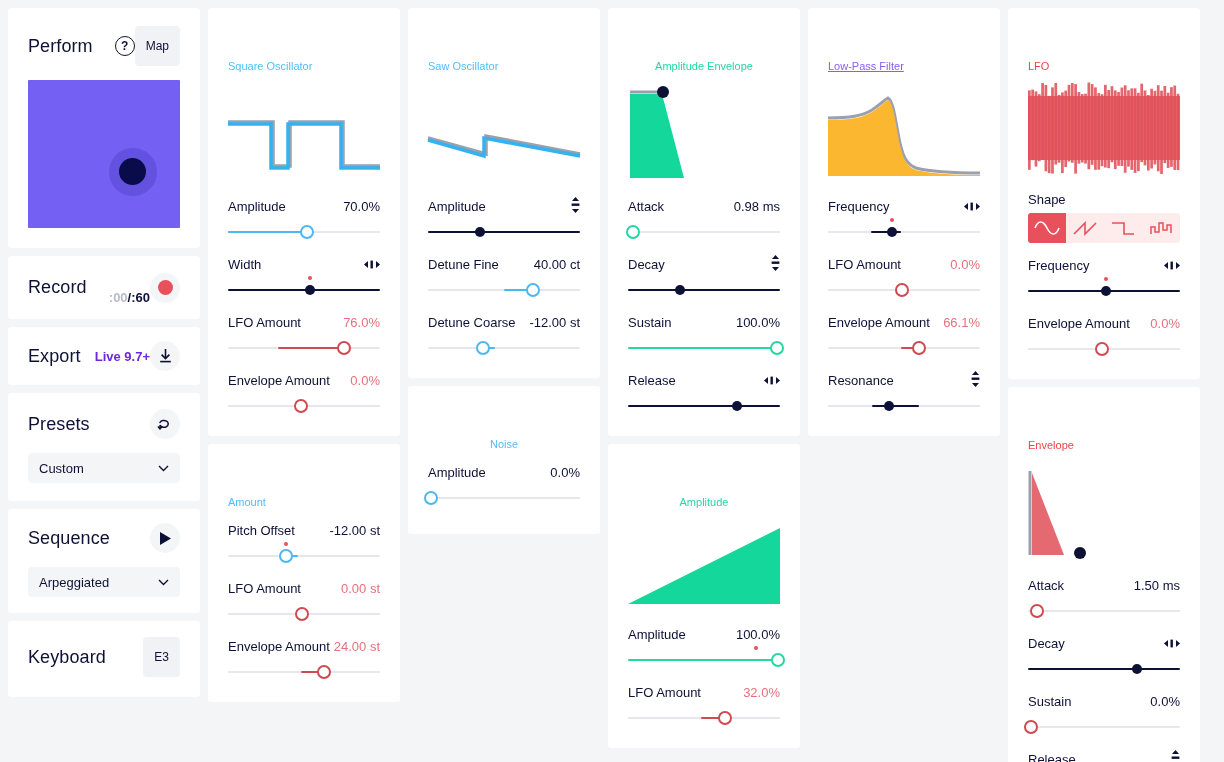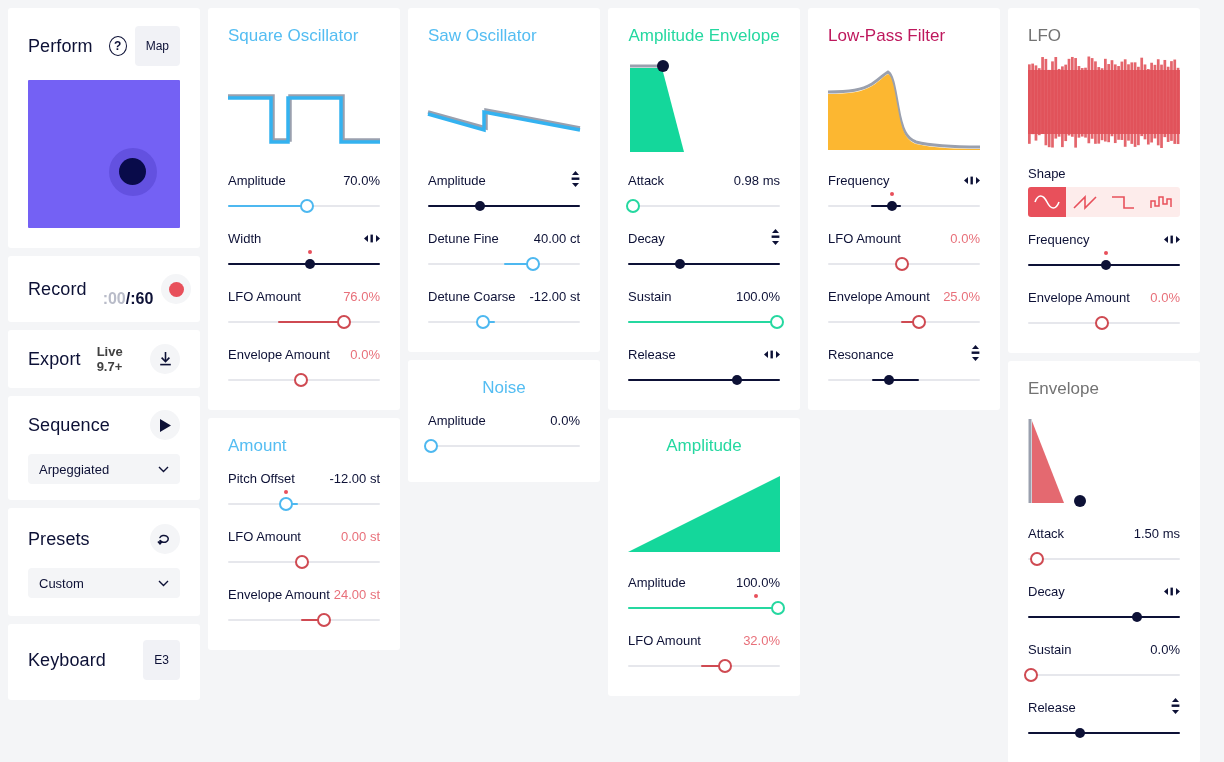--- a/index.html
+++ b/index.html
@@ -8,40 +8,40 @@
     background: #f4f5f7;
     font-family: "Liberation Sans", sans-serif;
     color: #0d1136;
     overflow: hidden;
   }
   .app { display: flex; padding: 8px; gap: 8px; height: 762px; align-items: flex-start; }
   .column { display: flex; flex-direction: column; gap: 8px; width: 192px; flex: none; }
   .card { background: #fff; border-radius: 3px; padding: 18px 20px 20px; }
 
   
-  .hdr { display: flex; align-items: center; gap: 8px; }
+  .hdr { display: flex; align-items: center; }
   .hdr-title { font-size: 18px; font-weight: 400; letter-spacing: .1px; }
   .spacer { flex: 1 1 auto; }
   .pill {
     background: #f1f2f6; border-radius: 4px; padding: 13px 11px;
     font-size: 12px; color: #0d1136; font-weight: 500;
   }
   .circ-btn {
     width: 30px; height: 30px; border-radius: 50%;
     background: #f4f5f7; display: flex; align-items: center; justify-content: center;
     flex: none;
   }
   .qmark {
     width: 20px; height: 20px; border-radius: 50%; border: 1.6px solid #0d1136;
     display: flex; align-items: center; justify-content: center;
     font-size: 12px; font-weight: 600; line-height: 1;
   }
-  .mono-time { font-size: 16px; font-weight: 600; color: #0d1136; margin-top: 20px; }
+  .mono-time { font-size: 13px; font-weight: 600; color: #0d1136; margin-top: 20px; }
   .mono-time .dim { color: #b9bcc9; }
-  .sub-label { font-size: 13px; font-weight: 600; color: #404040; }
+  .sub-label { font-size: 13px; font-weight: 600; color: #6d28d9; }
   .rec-dot { width: 15px; height: 15px; border-radius: 50%; background: #e8505b; }
 
   
   .pad {
     margin-top: 14px; width: 152px; height: 148px;
     background: #7461f4; position: relative; border-radius: 1px;
   }
   .pad-halo {
     position: absolute; width: 48px; height: 48px; border-radius: 50%;
     background: #6351e0; left: 81px; top: 68px;
@@ -55,25 +55,25 @@
   .select {
     margin-top: 14px; background: #f4f5f7; border-radius: 4px;
     height: 30px; display: flex; align-items: center;
     padding: 0 11px; font-size: 13px; color: #0d1136;
   }
   .select .chev { margin-left: auto; }
 
   .kb-text { margin-top: 12px; font-size: 13px; line-height: 1.42; color: #0d1136; }
 
   
-  .mod-title { font-size: 17px; font-weight: 400; margin-bottom: 6px; }
+  .mod-title { font-size: 11px; font-weight: 400; margin-bottom: 6px; margin-top: 34px; }
   .t-blue { color: #54bdf2; }
   .t-green { color: #25d8a0; text-align: center; }
-  .t-amber { color: #be185d; }
-  .t-red { color: #737373; }
+  .t-amber { color: #8b5cf6; text-decoration: underline; }
+  .t-red { color: #ef4444; }
 
   .viz { height: 106px; position: relative; margin-bottom: 6px; }
   .viz.short { height: 98px; }
   .viz svg { display: block; width: 100%; height: 100%; overflow: visible; }
 
   
   .param { margin-top: 14px; }
   .param-top { display: flex; align-items: center; height: 17px; position: relative; }
   .param-name { font-size: 13px; color: #0d1136; }
   .param-val { margin-left: auto; font-size: 13px; color: #0d1136; }
@@ -152,57 +152,57 @@
         <span class="circ-btn">
           <svg width="15" height="16" viewBox="0 0 15 16">
             <path d="M7.5 1 V10" stroke="#0d1136" stroke-width="1.6" fill="none"></path>
             <path d="M3.6 6.6 L7.5 10.5 L11.4 6.6" stroke="#0d1136" stroke-width="1.6" fill="none"></path>
             <path d="M2.2 13.6 H12.8" stroke="#0d1136" stroke-width="1.6" fill="none"></path>
           </svg>
         </span>
       </div>
     </div>
 
-    <div class="card" style="padding:14px 20px 16px;">
-      <div class="hdr">
-        <span class="hdr-title">Sequence</span>
-        <span class="spacer"></span>
-        <span class="circ-btn">
-          <svg width="13" height="15" viewBox="0 0 13 15">
-            <path d="M1 1 L12 7.5 L1 14 Z" fill="#0d1136"></path>
-          </svg>
-        </span>
-      </div>
-      <div class="select">
-        <span>Arpeggiated</span>
-        <svg class="chev" width="11" height="7" viewBox="0 0 11 7">
-          <path d="M1 1 L5.5 5.5 L10 1" stroke="#0d1136" stroke-width="1.4" fill="none"></path>
-        </svg>
-      </div>
-    </div>
-
     <div class="card" style="padding:16px 20px 18px;">
       <div class="hdr">
         <span class="hdr-title">Presets</span>
         <span class="spacer"></span>
         <span class="circ-btn">
           <svg width="16" height="16" viewBox="0 0 16 16">
             <path d="M3 6.5 A4.3 3.4 0 1 1 3 9.2 L3 12.6" stroke="#0d1136" stroke-width="1.5" fill="none" stroke-linecap="round"></path>
             <path d="M0.9 10.6 L3 12.8 L5.1 10.6" stroke="#0d1136" stroke-width="1.5" fill="none"></path>
           </svg>
         </span>
       </div>
       <div class="select">
         <span>Custom</span>
         <svg class="chev" width="11" height="7" viewBox="0 0 11 7">
           <path d="M1 1 L5.5 5.5 L10 1" stroke="#0d1136" stroke-width="1.4" fill="none"></path>
         </svg>
       </div>
     </div>
 
+    <div class="card" style="padding:14px 20px 16px;">
+      <div class="hdr">
+        <span class="hdr-title">Sequence</span>
+        <span class="spacer"></span>
+        <span class="circ-btn">
+          <svg width="13" height="15" viewBox="0 0 13 15">
+            <path d="M1 1 L12 7.5 L1 14 Z" fill="#0d1136"></path>
+          </svg>
+        </span>
+      </div>
+      <div class="select">
+        <span>Arpeggiated</span>
+        <svg class="chev" width="11" height="7" viewBox="0 0 11 7">
+          <path d="M1 1 L5.5 5.5 L10 1" stroke="#0d1136" stroke-width="1.4" fill="none"></path>
+        </svg>
+      </div>
+    </div>
+
     <div class="card" style="padding:16px 20px 20px;">
       <div class="hdr">
         <span class="hdr-title">Keyboard</span>
         <span class="spacer"></span>
         <span class="pill">E3</span>
       </div>
     </div>
   </div>
 
   <div class="column">
@@ -511,21 +511,21 @@
             <span class="param-val mod">0.0%</span>
           </div>
           <div class="track-wrap">
             <div class="track"></div>
               <div class="knob red" style="left:49%"></div>
           </div>
         </div>
         <div class="param">
           <div class="param-top">
             <span class="param-name">Envelope Amount</span>
-            <span class="param-val mod">25.0%</span>
+            <span class="param-val mod">66.1%</span>
           </div>
           <div class="track-wrap">
             <div class="track"></div>
               <div class="fill red" style="left:48%;width:12%"></div>
             <div class="knob red" style="left:60%"></div>
           </div>
         </div>
         <div class="param">
           <div class="param-top">
             <span class="param-name">Resonance</span>

